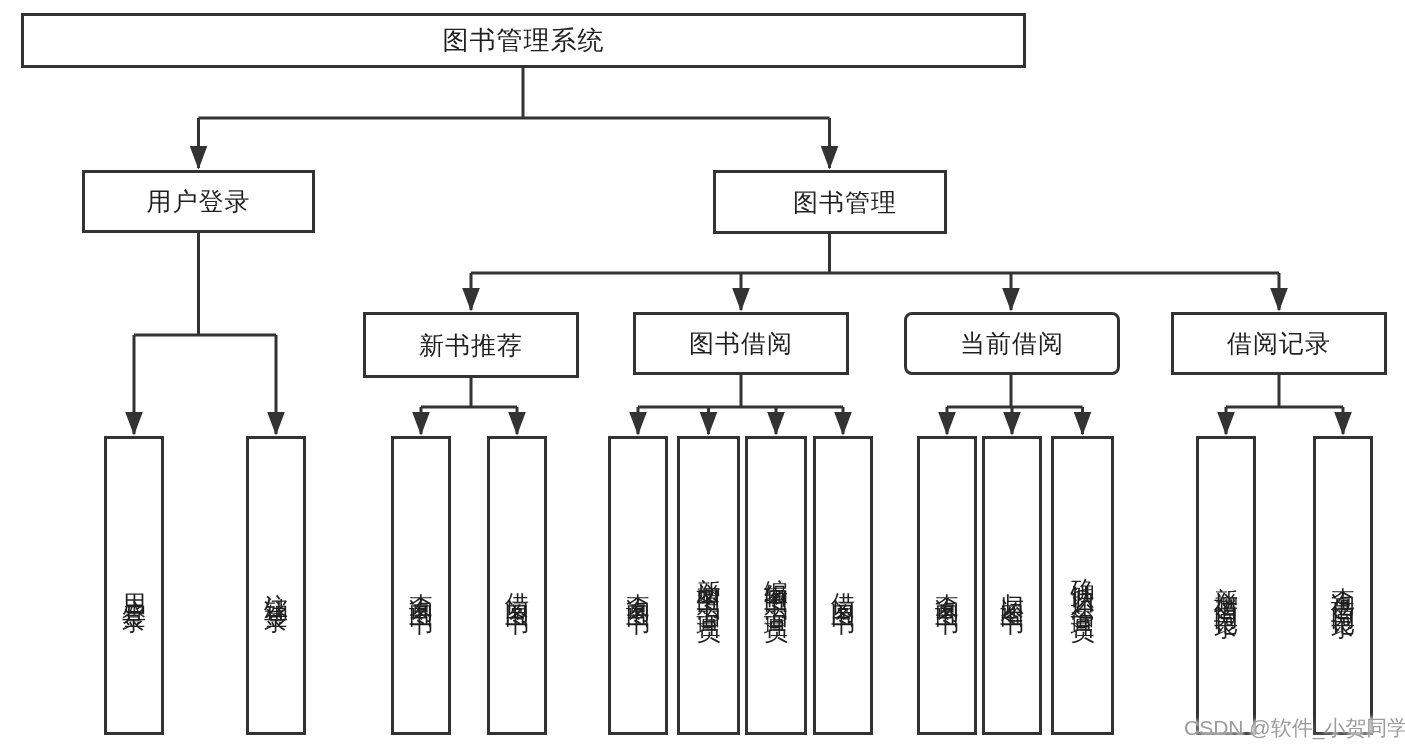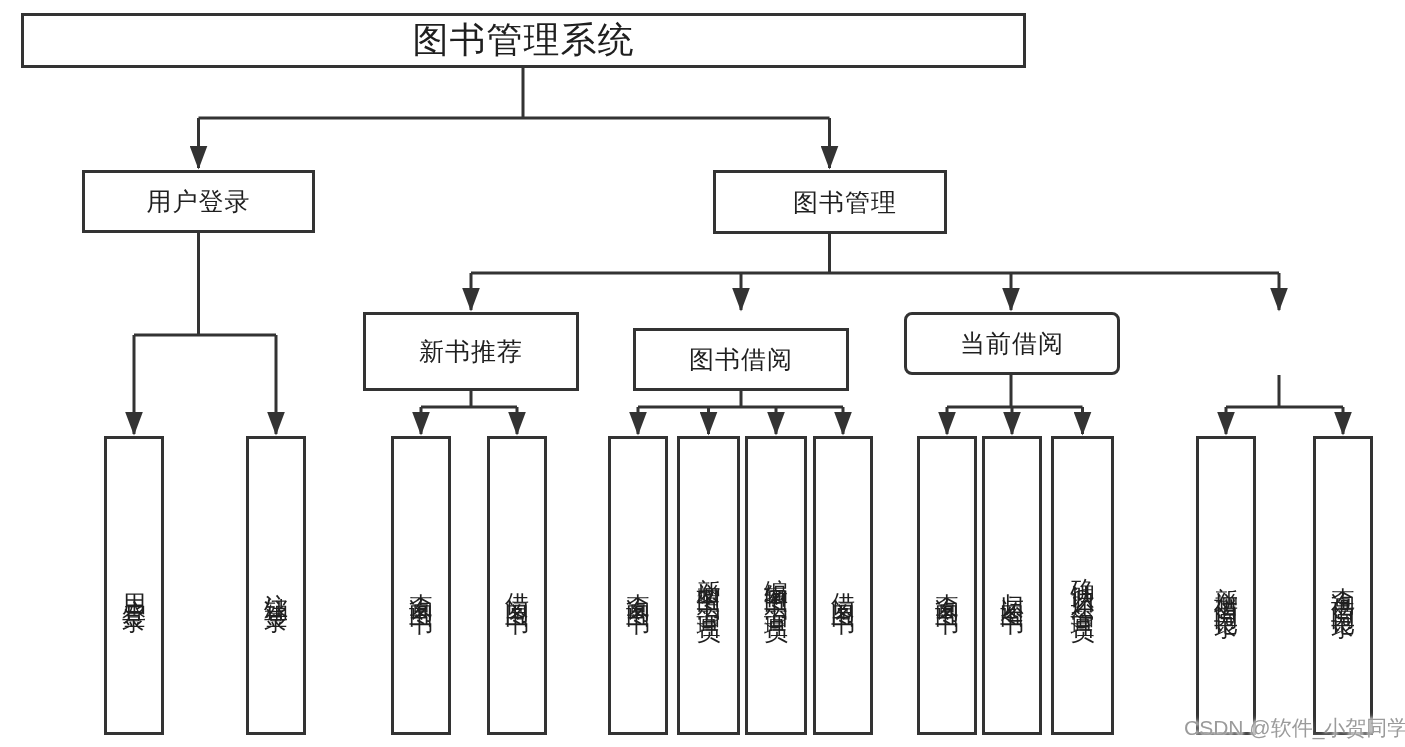--- a/index.html
+++ b/index.html
@@ -20,21 +20,21 @@
     position: absolute;
     background: #ffffff;
     border: 3px solid #333333;
     box-sizing: border-box;
     display: flex;
     align-items: center;
     justify-content: center;
     color: #1f1f1f;
   }
   .hbox { font-size: 25px; letter-spacing: 1px; white-space: nowrap; }
-  .root-box { font-size: 36px; text-align: right; }
+  .root-box { font-size: 26px; text-align: right; }
   .vbox { font-size: 24px; }
   .vtext {
     writing-mode: vertical-rl;
     letter-spacing: 6px;
     line-height: 1;
   }
   .watermark {
     position: absolute;
     left: 1184px;
     top: 714px;
@@ -90,23 +90,24 @@
       <line x1="1226" y1="407" x2="1226" y2="434" marker-end="url(#ah)"></line>
       <line x1="1343" y1="407" x2="1343" y2="434" marker-end="url(#ah)"></line>
     </g>
   </svg>
 
   <div class="box hbox root-box" style="left:21px; top:13px; width:1005px; height:55px;">图书管理系统</div>
 
   <div class="box hbox" style="left:82px; top:170px; width:233px; height:63px;">用户登录</div>
   <div class="box hbox" style="left:713px; top:170px; width:234px; height:64px;padding-left:30px;">图书管理</div>
 
-  <div class="box hbox" style="left:363px; top:312px; width:216px; height:79px;">新书推荐</div>
-  <div class="box hbox" style="left:633px; top:328px; width:216px; height:63px;text-align:right;">图书借阅</div>
+  <div class="box hbox" style="left:363px; top:312px; width:216px; height:66px;">新书推荐</div>
+  <div class="box hbox" style="left:633px; top:312px; width:216px; height:63px;text-align:right;">图书借阅</div>
   <div class="box hbox" style="left:904px; top:312px; width:216px; height:63px;border-radius:8px;">当前借阅</div>
+  <div class="box hbox" style="left:1171px; top:312px; width:216px; height:63px;">借阅记录</div>
 
   <div class="box vbox" style="left:104px; top:436px; width:60px; height:299px;">
     <span class="vtext">用户登录</span>
   </div>
   <div class="box vbox" style="left:246px; top:436px; width:60px; height:299px;">
     <span class="vtext">注销登录</span>
   </div>
 
   <div class="box vbox" style="left:391px; top:436px; width:60px; height:299px;">
     <span class="vtext">查询图书</span>

